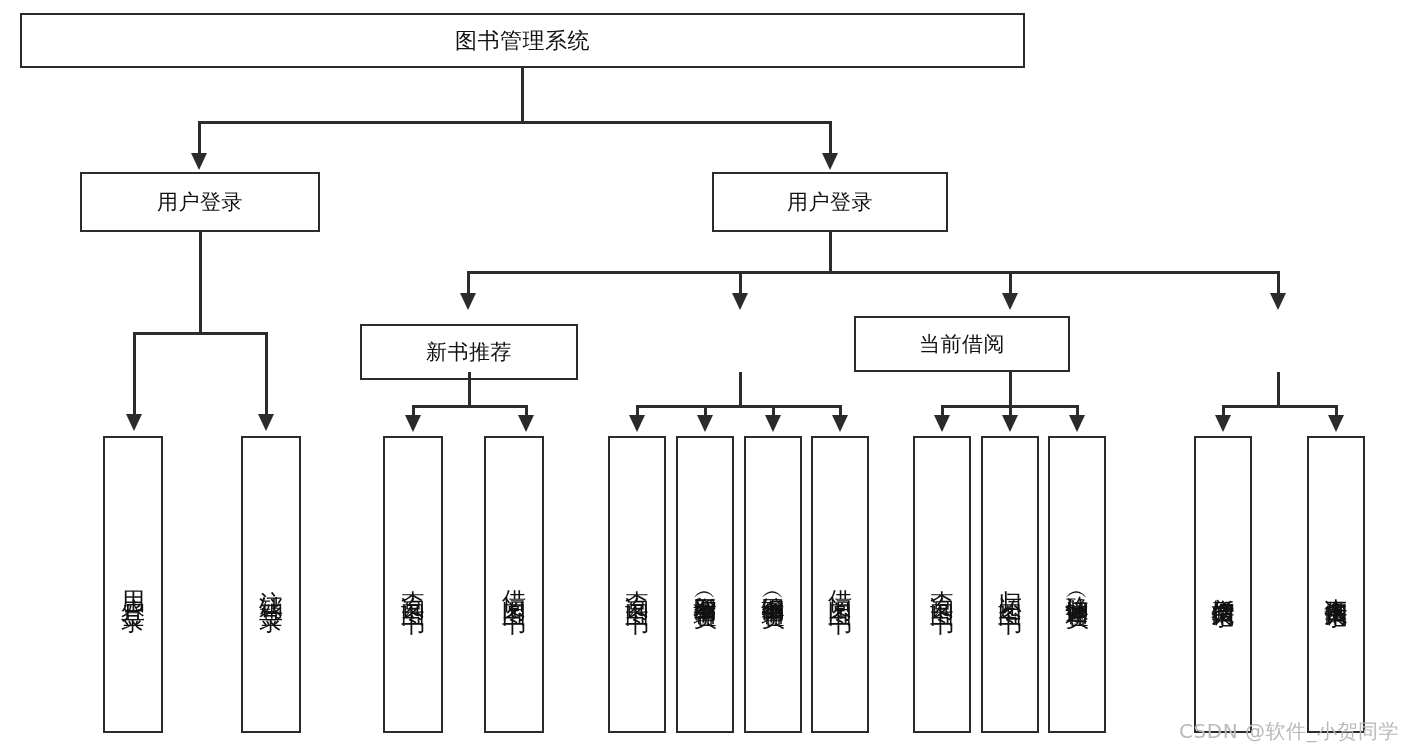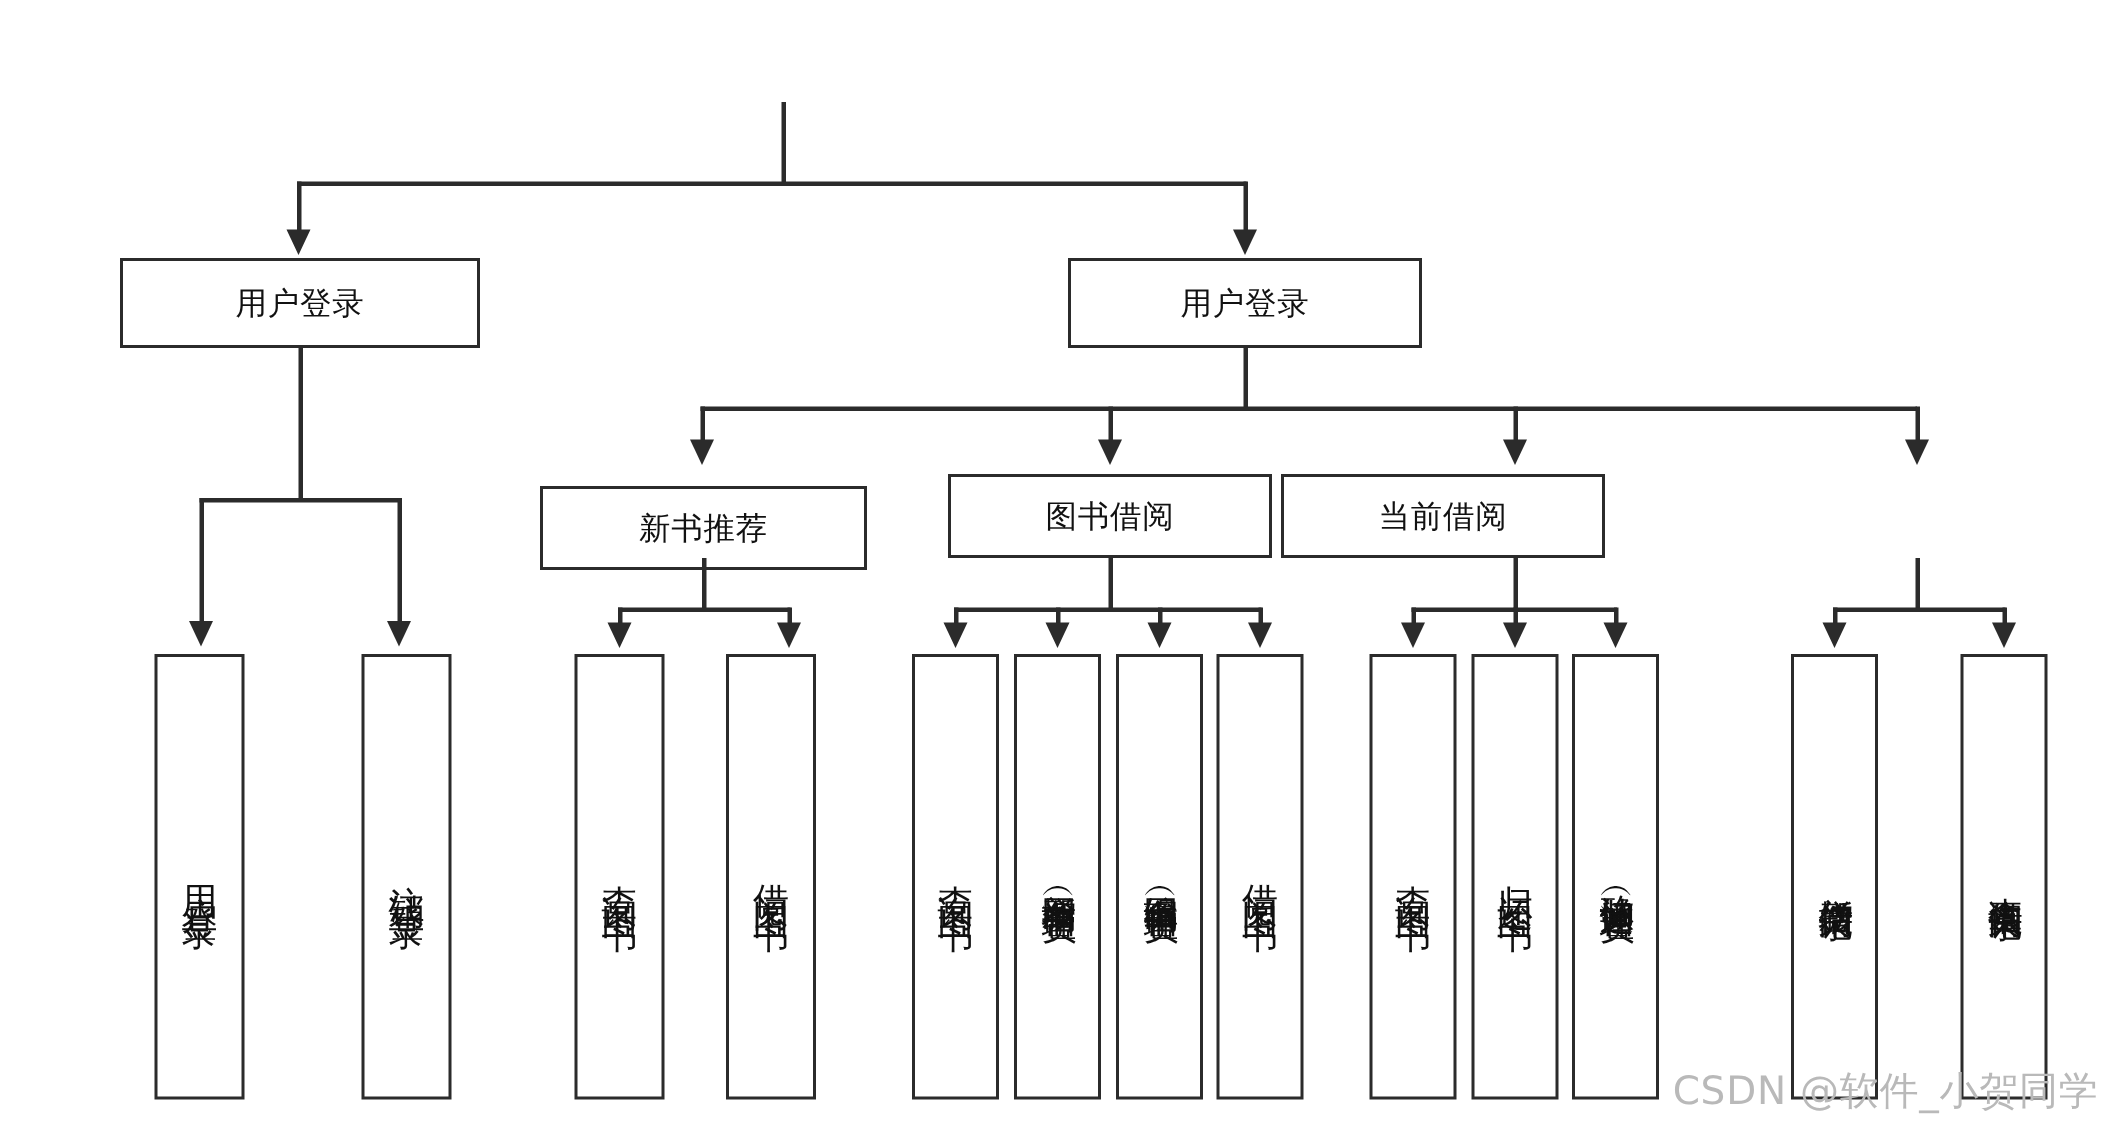--- a/index.html
+++ b/index.html
@@ -62,32 +62,35 @@
     width:0;height:0;
     border-left:8px solid transparent;
     border-right:8px solid transparent;
     border-top:17px solid #2b2b2b;
   }
   
   #watermark{
     position:absolute;
     right:6px;
     bottom:2px;
-    font-size:26px;
+    font-size:20px;
     color:#b9b9b9;
     letter-spacing:0.5px;
     white-space:nowrap;
     user-select:none;
   }
 </style>
 </head>
 <body>
 
 <div id="canvas">
 
+  <div class="node root" style="left:20px;top:13px;width:1005px;height:55px;">
+    <span class="lbl">图书管理系统</span>
+  </div>
 
   <div class="ln vln" style="left:521px;top:68px;height:54px;"></div>
 
   <div class="ln hln" style="left:198px;top:121px;width:633px;"></div>
 
   <div class="ln vln" style="left:198px;top:121px;height:34px;"></div>
   <div class="arrow" style="left:191px;top:153px;"></div>
   <div class="ln vln" style="left:829px;top:121px;height:34px;"></div>
   <div class="arrow" style="left:822px;top:153px;"></div>
 
@@ -114,23 +117,20 @@
   <div class="arrow" style="left:732px;top:293px;"></div>
   <div class="ln vln" style="left:1009px;top:271px;height:24px;"></div>
   <div class="arrow" style="left:1002px;top:293px;"></div>
   <div class="ln vln" style="left:1277px;top:271px;height:24px;"></div>
   <div class="arrow" style="left:1270px;top:293px;"></div>
 
   <div class="node lvl2" style="left:360px;top:324px;width:218px;height:56px;">
     <span class="lbl">新书推荐</span>
   </div>
 
-  <div class="node lvl2" style="left:632px;top:316px;width:216px;height:56px;">
-    <span class="lbl">图书借阅</span>
-  </div>
 
   <div class="node lvl2" style="left:854px;top:316px;width:216px;height:56px;">
     <span class="lbl">当前借阅</span>
   </div>
 
 
   <div class="ln vln" style="left:468px;top:372px;height:35px;"></div>
   <div class="ln hln" style="left:412px;top:405px;width:115px;"></div>
   <div class="ln vln" style="left:412px;top:405px;height:12px;"></div>
   <div class="arrow" style="left:405px;top:415px;"></div>

